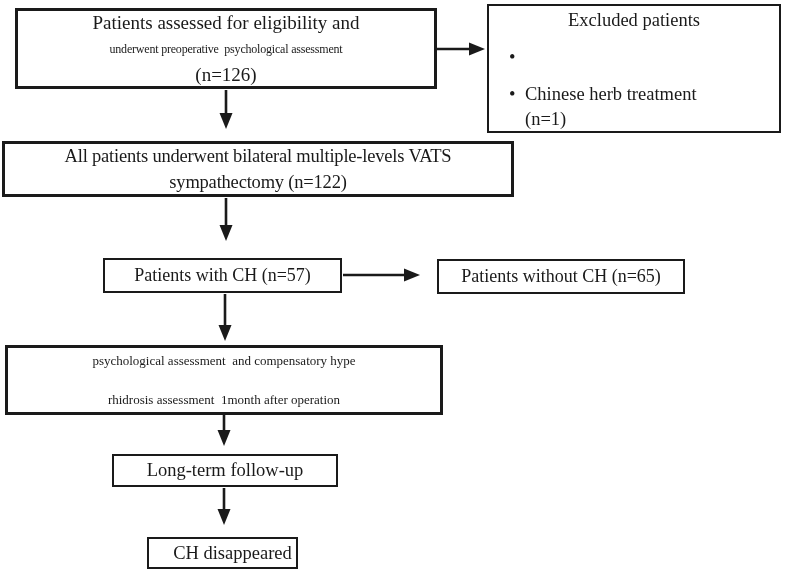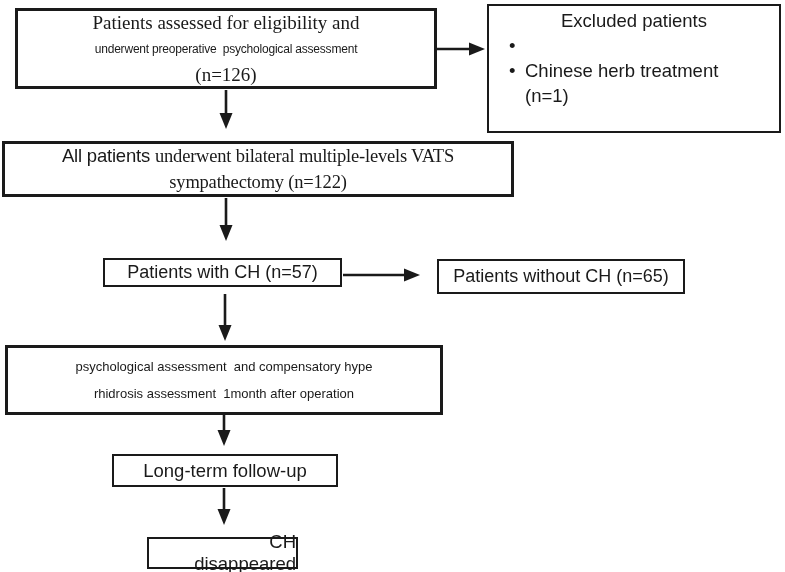--- a/index.html
+++ b/index.html
@@ -17,38 +17,38 @@
   }
   .box{
     position:absolute;
     border:3px solid var(--ink);
     background:var(--bg);
     box-sizing:border-box;
     display:flex;
     flex-direction:column;
     justify-content:center;
     align-items:center;
-    text-align:right;
+    text-align:left;
   }
   .box.thin{border-width:2px;}
   .t{white-space:pre-wrap;}
   .serif{font-family:"Liberation Serif",serif;}
-  .sans{font-family:Liberation Sans, sans-serif;}
+  .sans{font-family:Liberation Serif, serif;gap:12px;}
 
   
   #box-eligibility{left:15px;top:8px;width:422px;height:81px;line-height:26px;font-size:19px;}
   #box-eligibility .l2{font-size:12px;letter-spacing:-0.2px;}
   #box-excluded{left:487px;top:4px;width:294px;height:129px;border-width:2px;
                 justify-content:flex-start;align-items:stretch;text-align:left;
                 font-size:18.5px;line-height:25px;padding:2px 6px;}
   #box-excluded .hd{text-align:center;}
   .bullet-item{display:flex;padding-left:14px;}
   .bullet-item .dot{width:16px;flex:0 0 16px;}
   #box-sympathectomy{left:2px;top:141px;width:512px;height:56px;line-height:26px;font-size:18.5px;letter-spacing:-0.2px;}
-  #box-with-ch{left:103px;top:258px;width:239px;height:29px;font-size:18px;border-width:2.5px;}
+  #box-with-ch{left:103px;top:258px;width:239px;height:35px;font-size:18px;border-width:2.5px;}
   #box-without-ch{left:437px;top:259px;width:248px;height:35px;font-size:18px;border-width:2.5px;}
   #box-postop{left:5px;top:345px;width:438px;height:70px;line-height:27px;font-size:13px;}
   #box-followup{left:112px;top:454px;width:226px;height:33px;font-size:18.5px;border-width:2.5px;}
   #box-disappeared{left:147px;top:537px;width:151px;height:32px;font-size:18.5px;border-width:2.5px;padding-left:20px;}
 
   svg.arrows{position:absolute;left:0;top:0;width:785px;height:572px;}
   svg.arrows line{stroke:var(--ink);stroke-width:2.6;}
   svg.arrows polygon{fill:var(--ink);}
 </style>
 </head>

